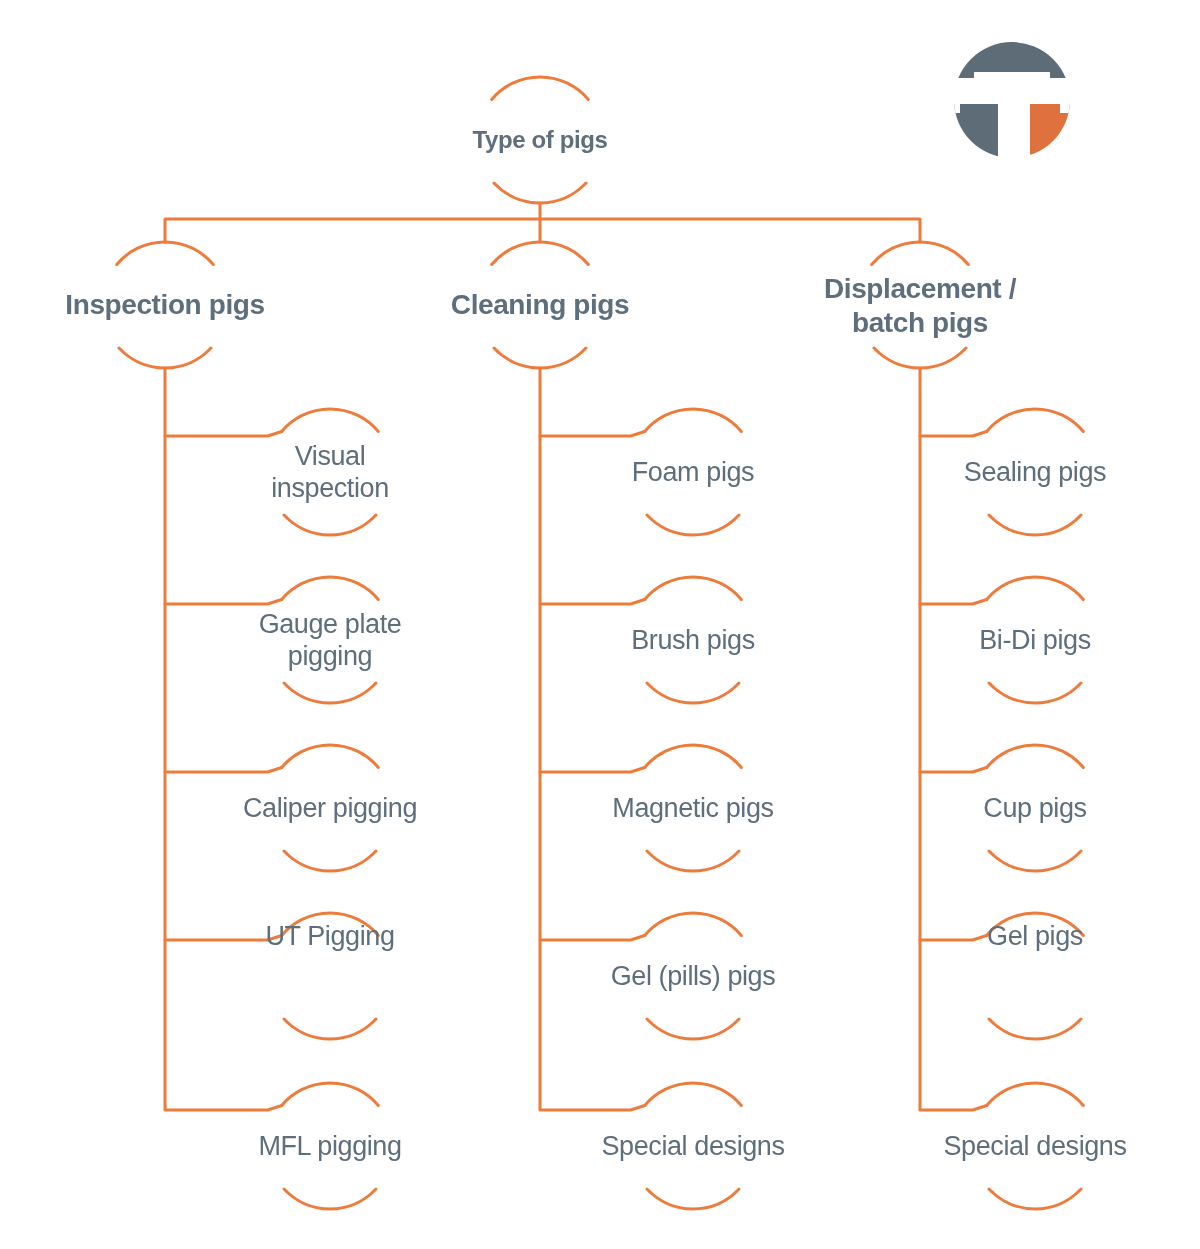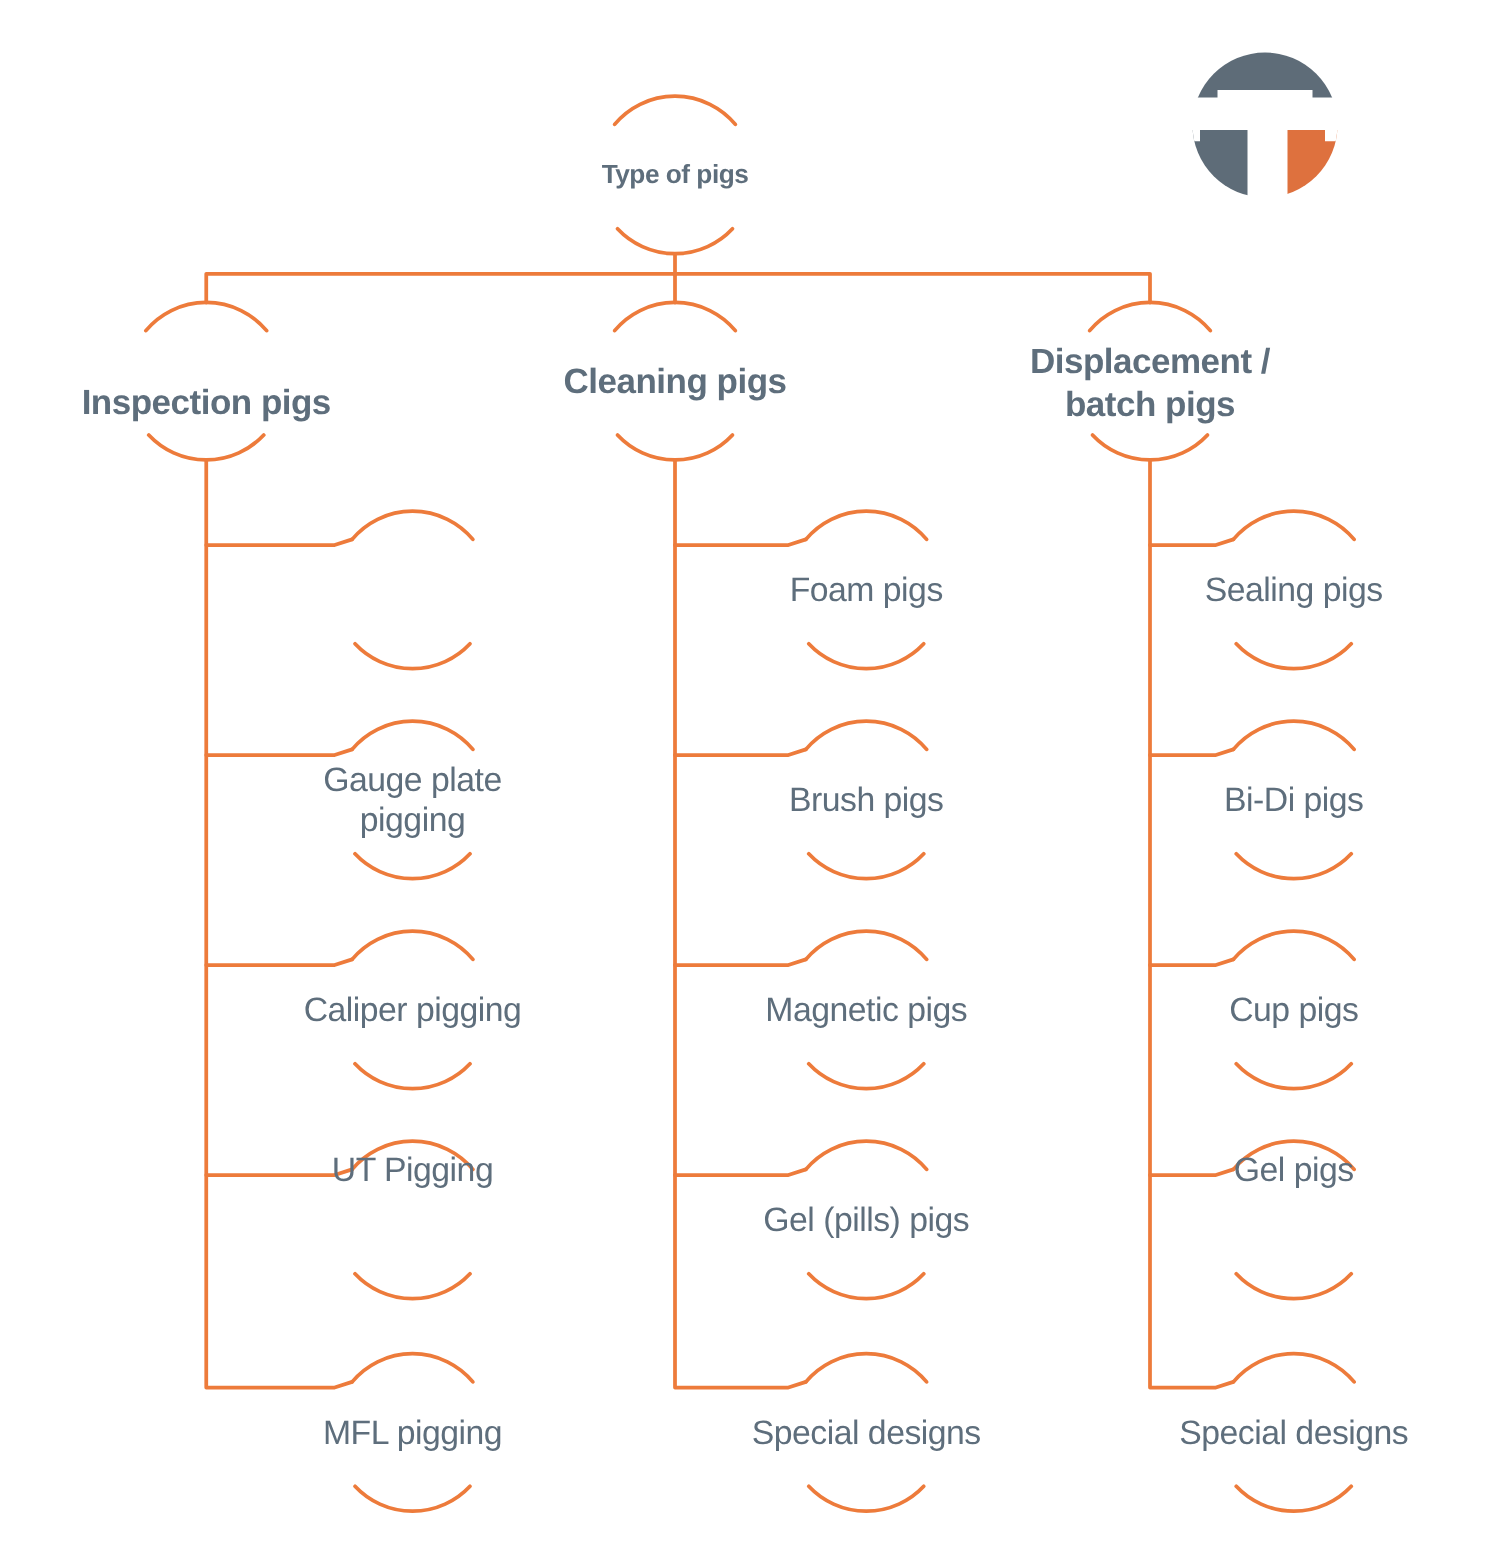--- a/index.html
+++ b/index.html
@@ -27,21 +27,21 @@
     position: absolute;
     width: 320px;
     transform: translate(-50%, -50%);
     text-align: center;
     color: #5E6E7C;
     white-space: pre-line;
     line-height: 1.2;
     letter-spacing: -0.4px;
   }
   .hdr  { font-size: 28px; font-weight: 700; }
-  .root { font-size: 21px; font-weight: 700; }
+  .root { font-size: 24px; font-weight: 700; }
   .leaf { font-size: 27px; font-weight: 400; }
 </style>
 </head>
 <body>
 
 <div class="canvas">
 
   <svg class="lines-svg" viewBox="0 0 1200 1249" xmlns="http://www.w3.org/2000/svg">
 
     <path class="ln" d="M540 203 V219 M165 219 H920 M165 219 V242 M540 219 V242 M920 219 V242"></path>
@@ -102,25 +102,27 @@
         <rect x="948" y="104" width="50" height="58" fill="#5E6C78"></rect>
         <rect x="1030" y="104" width="50" height="58" fill="#DE713E"></rect>
         <rect x="944" y="104" width="16" height="9" fill="#ffffff"></rect>
         <rect x="1060" y="104" width="18" height="9" fill="#ffffff"></rect>
       </g>
     </g>
   </svg>
 
   <div class="node-label root" style="left:540px; top:140px;">Type of pigs</div>
 
-  <div class="node-label hdr" style="left:165px; top:322px;">Inspection pigs</div>
+  <div class="node-label hdr" style="left:165px; top:305px;">Inspection pigs</div>
   <div class="node-label hdr" style="left:920px; top:306px;">Displacement /
 batch pigs</div>
   <div class="node-label hdr" style="left:540px; top:305px;">Cleaning pigs</div>
 
+  <div class="node-label leaf" style="left:330px; top:472px;">Visual
+inspection</div>
   <div class="node-label leaf" style="left:330px; top:640px;">Gauge plate
 pigging</div>
   <div class="node-label leaf" style="left:330px; top:808px;">Caliper pigging</div>
   <div class="node-label leaf" style="left:330px; top:936px;">UT Pigging</div>
   <div class="node-label leaf" style="left:693px; top:472px;">Foam pigs</div>
 
   <div class="node-label leaf" style="left:330px; top:1146px;">MFL pigging</div>
   <div class="node-label leaf" style="left:693px; top:640px;">Brush pigs</div>
   <div class="node-label leaf" style="left:693px; top:808px;">Magnetic pigs</div>
   <div class="node-label leaf" style="left:693px; top:976px;">Gel (pills) pigs</div>

